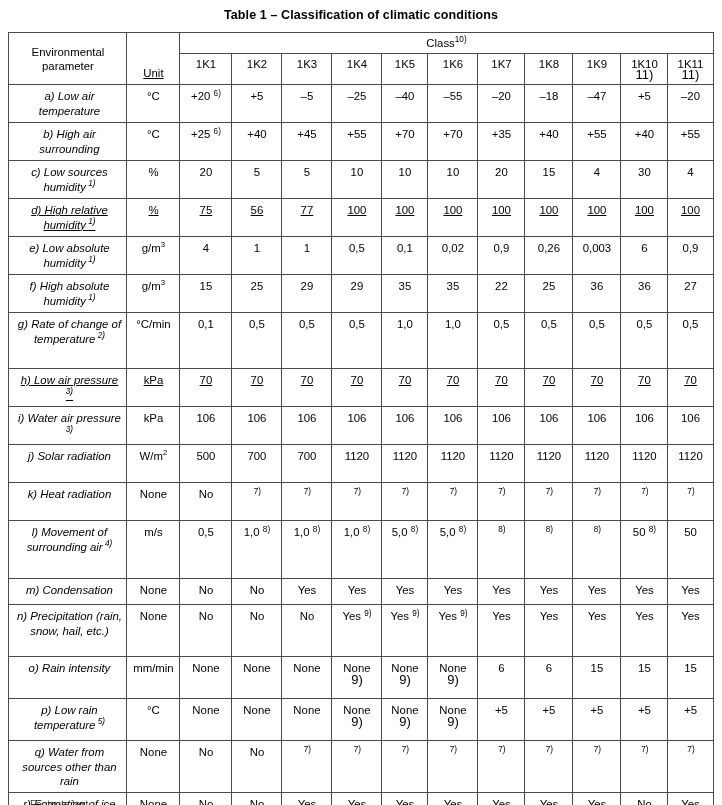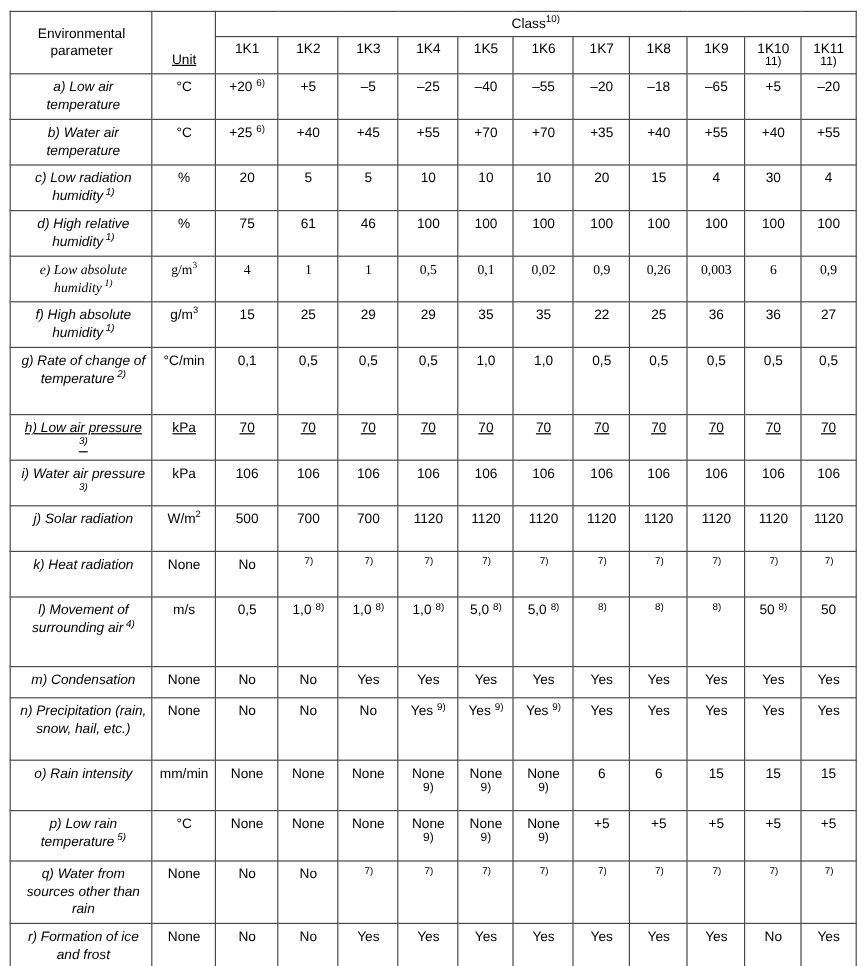--- a/index.html
+++ b/index.html
@@ -75,21 +75,21 @@
     vertical-align: top !important;
     padding: 3px 1px 4px 1px !important;
     line-height: 13px;
   }
   .fn {
     font-size: 8.2px;
     vertical-align: super;
     line-height: 0;
   }
   .fn-blk {
-    font-size: 10px;
+    font-size: 13px;
     display: block;
     line-height: 10px;
     margin-top: -1px;
   }
 
   
   .rowlabel {
     text-align: left;
     font-style: italic;
     padding: 4px 4px 4px 7px !important;
@@ -119,20 +119,21 @@
     white-space: nowrap;
     overflow: hidden;
     height: 10px;
   }
 </style>
 </head>
 <body>
 
 <div id="page">
 
+  <div id="table-title">Table 1 – Classification of climatic conditions</div>
 
   <table id="climate-table">
     <colgroup>
       <col style="width:118px">
       <col style="width:53px">
       <col style="width:52px">
       <col style="width:50px">
       <col style="width:50px">
       <col style="width:50px">
       <col style="width:46px">
@@ -173,70 +174,70 @@
           <td class="rowlabel"><span>a) Low air temperature</span></td>
           <td class="unit">°C</td>
           <td class="val"><span>+20</span><span class="fn"> 6)</span></td>
           <td class="val"><span>+5</span></td>
           <td class="val"><span>–5</span></td>
           <td class="val"><span>–25</span></td>
           <td class="val"><span>–40</span></td>
           <td class="val"><span>–55</span></td>
           <td class="val"><span>–20</span></td>
           <td class="val"><span>–18</span></td>
-          <td class="val"><span>–65</span></td>
+          <td class="val"><span>–47</span></td>
           <td class="val"><span>+5</span></td>
           <td class="val"><span>–20</span></td>
         </tr>
         <tr style="height: 38px;">
-          <td class="rowlabel"><span>b) Water air temperature</span></td>
+          <td class="rowlabel"><span>b) High air surrounding</span></td>
           <td class="unit">°C</td>
           <td class="val"><span>+25</span><span class="fn"> 6)</span></td>
           <td class="val"><span>+40</span></td>
           <td class="val"><span>+45</span></td>
           <td class="val"><span>+55</span></td>
           <td class="val"><span>+70</span></td>
           <td class="val"><span>+70</span></td>
           <td class="val"><span>+35</span></td>
           <td class="val"><span>+40</span></td>
           <td class="val"><span>+55</span></td>
           <td class="val"><span>+40</span></td>
           <td class="val"><span>+55</span></td>
         </tr>
         <tr style="height: 38px;">
-          <td class="rowlabel"><span>c) Low radiation humidity</span><span class="fn"> 1)</span></td>
+          <td class="rowlabel"><span>c) Low sources humidity</span><span class="fn"> 1)</span></td>
           <td class="unit">%</td>
           <td class="val"><span>20</span></td>
           <td class="val"><span>5</span></td>
           <td class="val"><span>5</span></td>
           <td class="val"><span>10</span></td>
           <td class="val"><span>10</span></td>
           <td class="val"><span>10</span></td>
           <td class="val"><span>20</span></td>
           <td class="val"><span>15</span></td>
           <td class="val"><span>4</span></td>
           <td class="val"><span>30</span></td>
           <td class="val"><span>4</span></td>
         </tr>
-        <tr style="height: 38px;">
+        <tr style="height: 38px; text-decoration: underline;">
           <td class="rowlabel"><span>d) High relative humidity</span><span class="fn"> 1)</span></td>
           <td class="unit">%</td>
           <td class="val"><span>75</span></td>
-          <td class="val"><span>61</span></td>
-          <td class="val"><span>46</span></td>
-          <td class="val"><span>100</span></td>
-          <td class="val"><span>100</span></td>
-          <td class="val"><span>100</span></td>
-          <td class="val"><span>100</span></td>
-          <td class="val"><span>100</span></td>
-          <td class="val"><span>100</span></td>
-          <td class="val"><span>100</span></td>
-          <td class="val"><span>100</span></td>
-        </tr>
-        <tr style="height: 38px; font-family: Liberation Serif, serif;">
+          <td class="val"><span>56</span></td>
+          <td class="val"><span>77</span></td>
+          <td class="val"><span>100</span></td>
+          <td class="val"><span>100</span></td>
+          <td class="val"><span>100</span></td>
+          <td class="val"><span>100</span></td>
+          <td class="val"><span>100</span></td>
+          <td class="val"><span>100</span></td>
+          <td class="val"><span>100</span></td>
+          <td class="val"><span>100</span></td>
+        </tr>
+        <tr style="height: 38px;">
           <td class="rowlabel"><span>e) Low absolute humidity</span><span class="fn"> 1)</span></td>
           <td class="unit"><span>g/m</span><sup class="u">3</sup></td>
           <td class="val"><span>4</span></td>
           <td class="val"><span>1</span></td>
           <td class="val"><span>1</span></td>
           <td class="val"><span>0,5</span></td>
           <td class="val"><span>0,1</span></td>
           <td class="val"><span>0,02</span></td>
           <td class="val"><span>0,9</span></td>
           <td class="val"><span>0,26</span></td>

